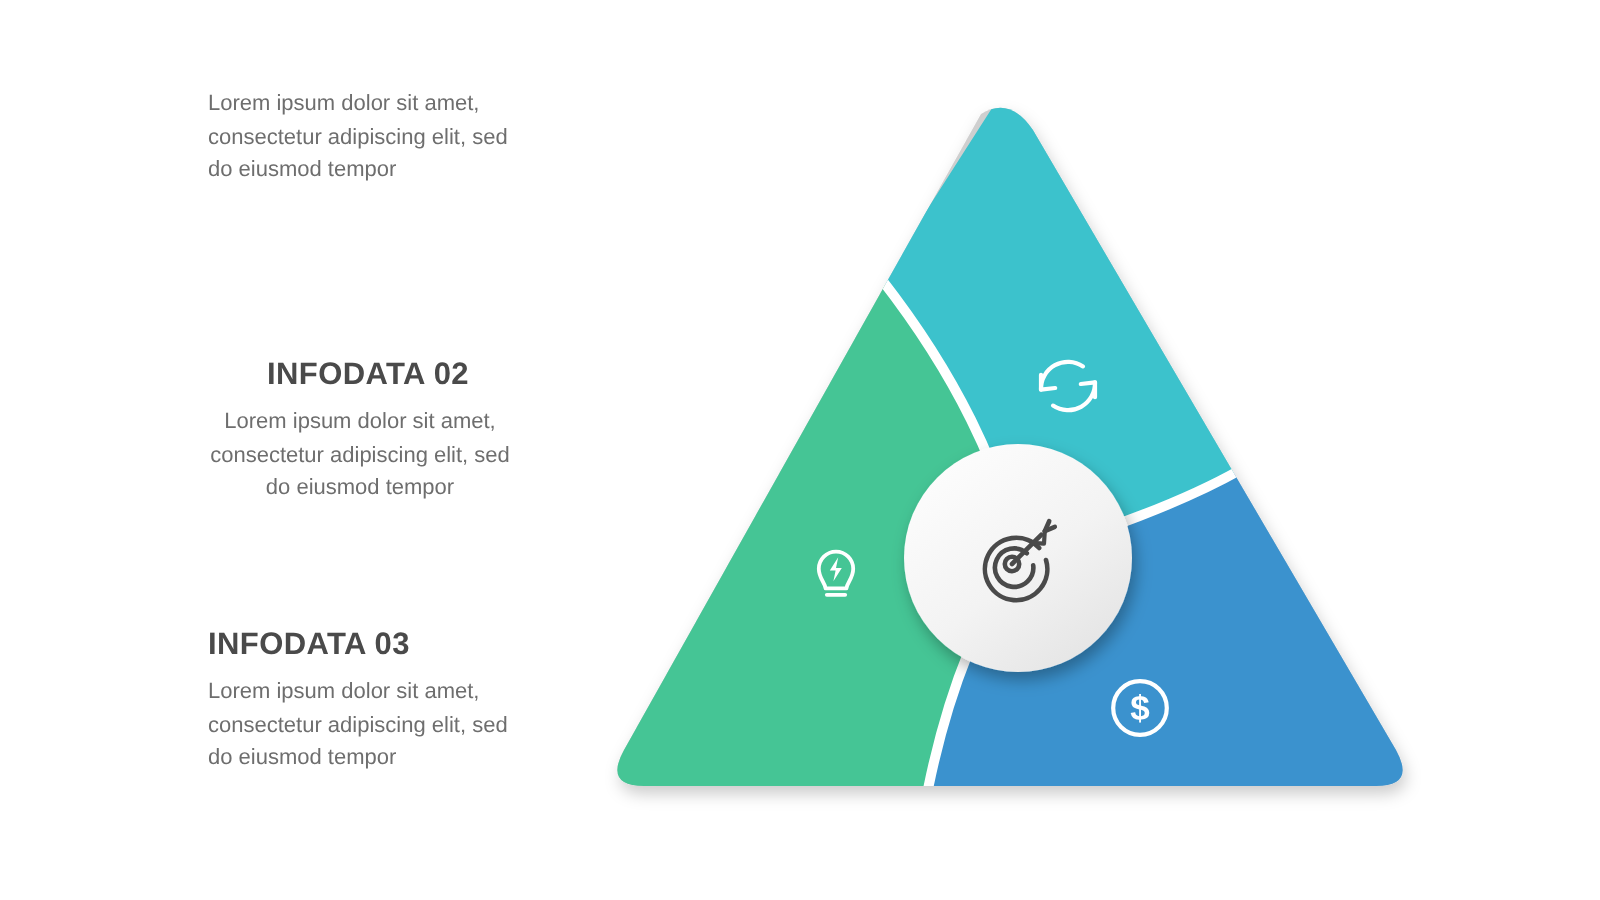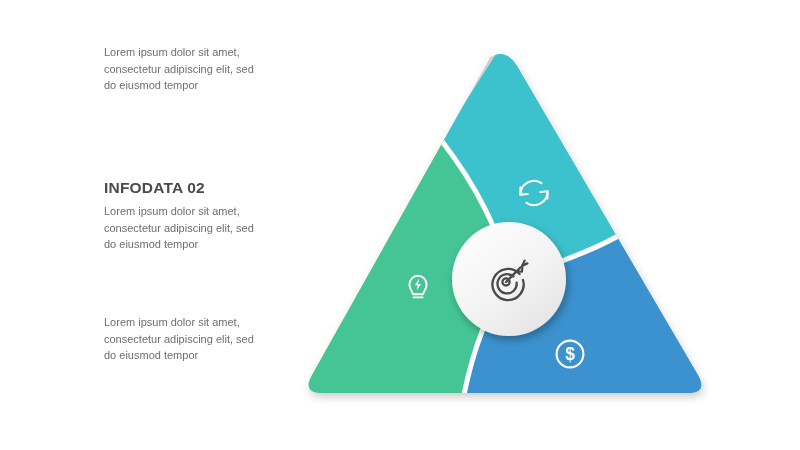--- a/index.html
+++ b/index.html
@@ -32,21 +32,21 @@
     height: 450px;
   }
 
   .info-block {
     position: absolute;
     left: 104px;
     width: 160px;
   }
 
   .info-block.b1 { top: 44px; }
-  .info-block.b2 { top: 179px; }
+  .info-block.b2 { top: 179px; text-align: center; }
   .info-block.b3 { top: 314px; }
 
   .info-title {
     font-size: 15.5px;
     font-weight: bold;
     color: #4a4a4a;
     letter-spacing: 0.2px;
     line-height: 1.1;
     margin: 0 0 7px 0;
     white-space: nowrap;
@@ -87,20 +87,21 @@
     <div class="info-block b1">
       <p class="info-body">Lorem ipsum dolor sit amet, consectetur adipiscing elit, sed do eiusmod tempor</p>
     </div>
 
     <div class="info-block b2">
       <p class="info-title">INFODATA 02</p>
       <p class="info-body">Lorem ipsum dolor sit amet, consectetur adipiscing elit, sed do eiusmod tempor</p>
     </div>
 
     <div class="info-block b3">
+      <p class="info-title">INFODATA 03</p>
       <p class="info-body">Lorem ipsum dolor sit amet, consectetur adipiscing elit, sed do eiusmod tempor</p>
     </div>
 
   </div>
 
   <div class="diagram">
     <svg viewBox="0 0 430 410" xmlns="http://www.w3.org/2000/svg">
       <defs>
 
         <filter id="triShadow" x="-20%" y="-20%" width="140%" height="140%">

